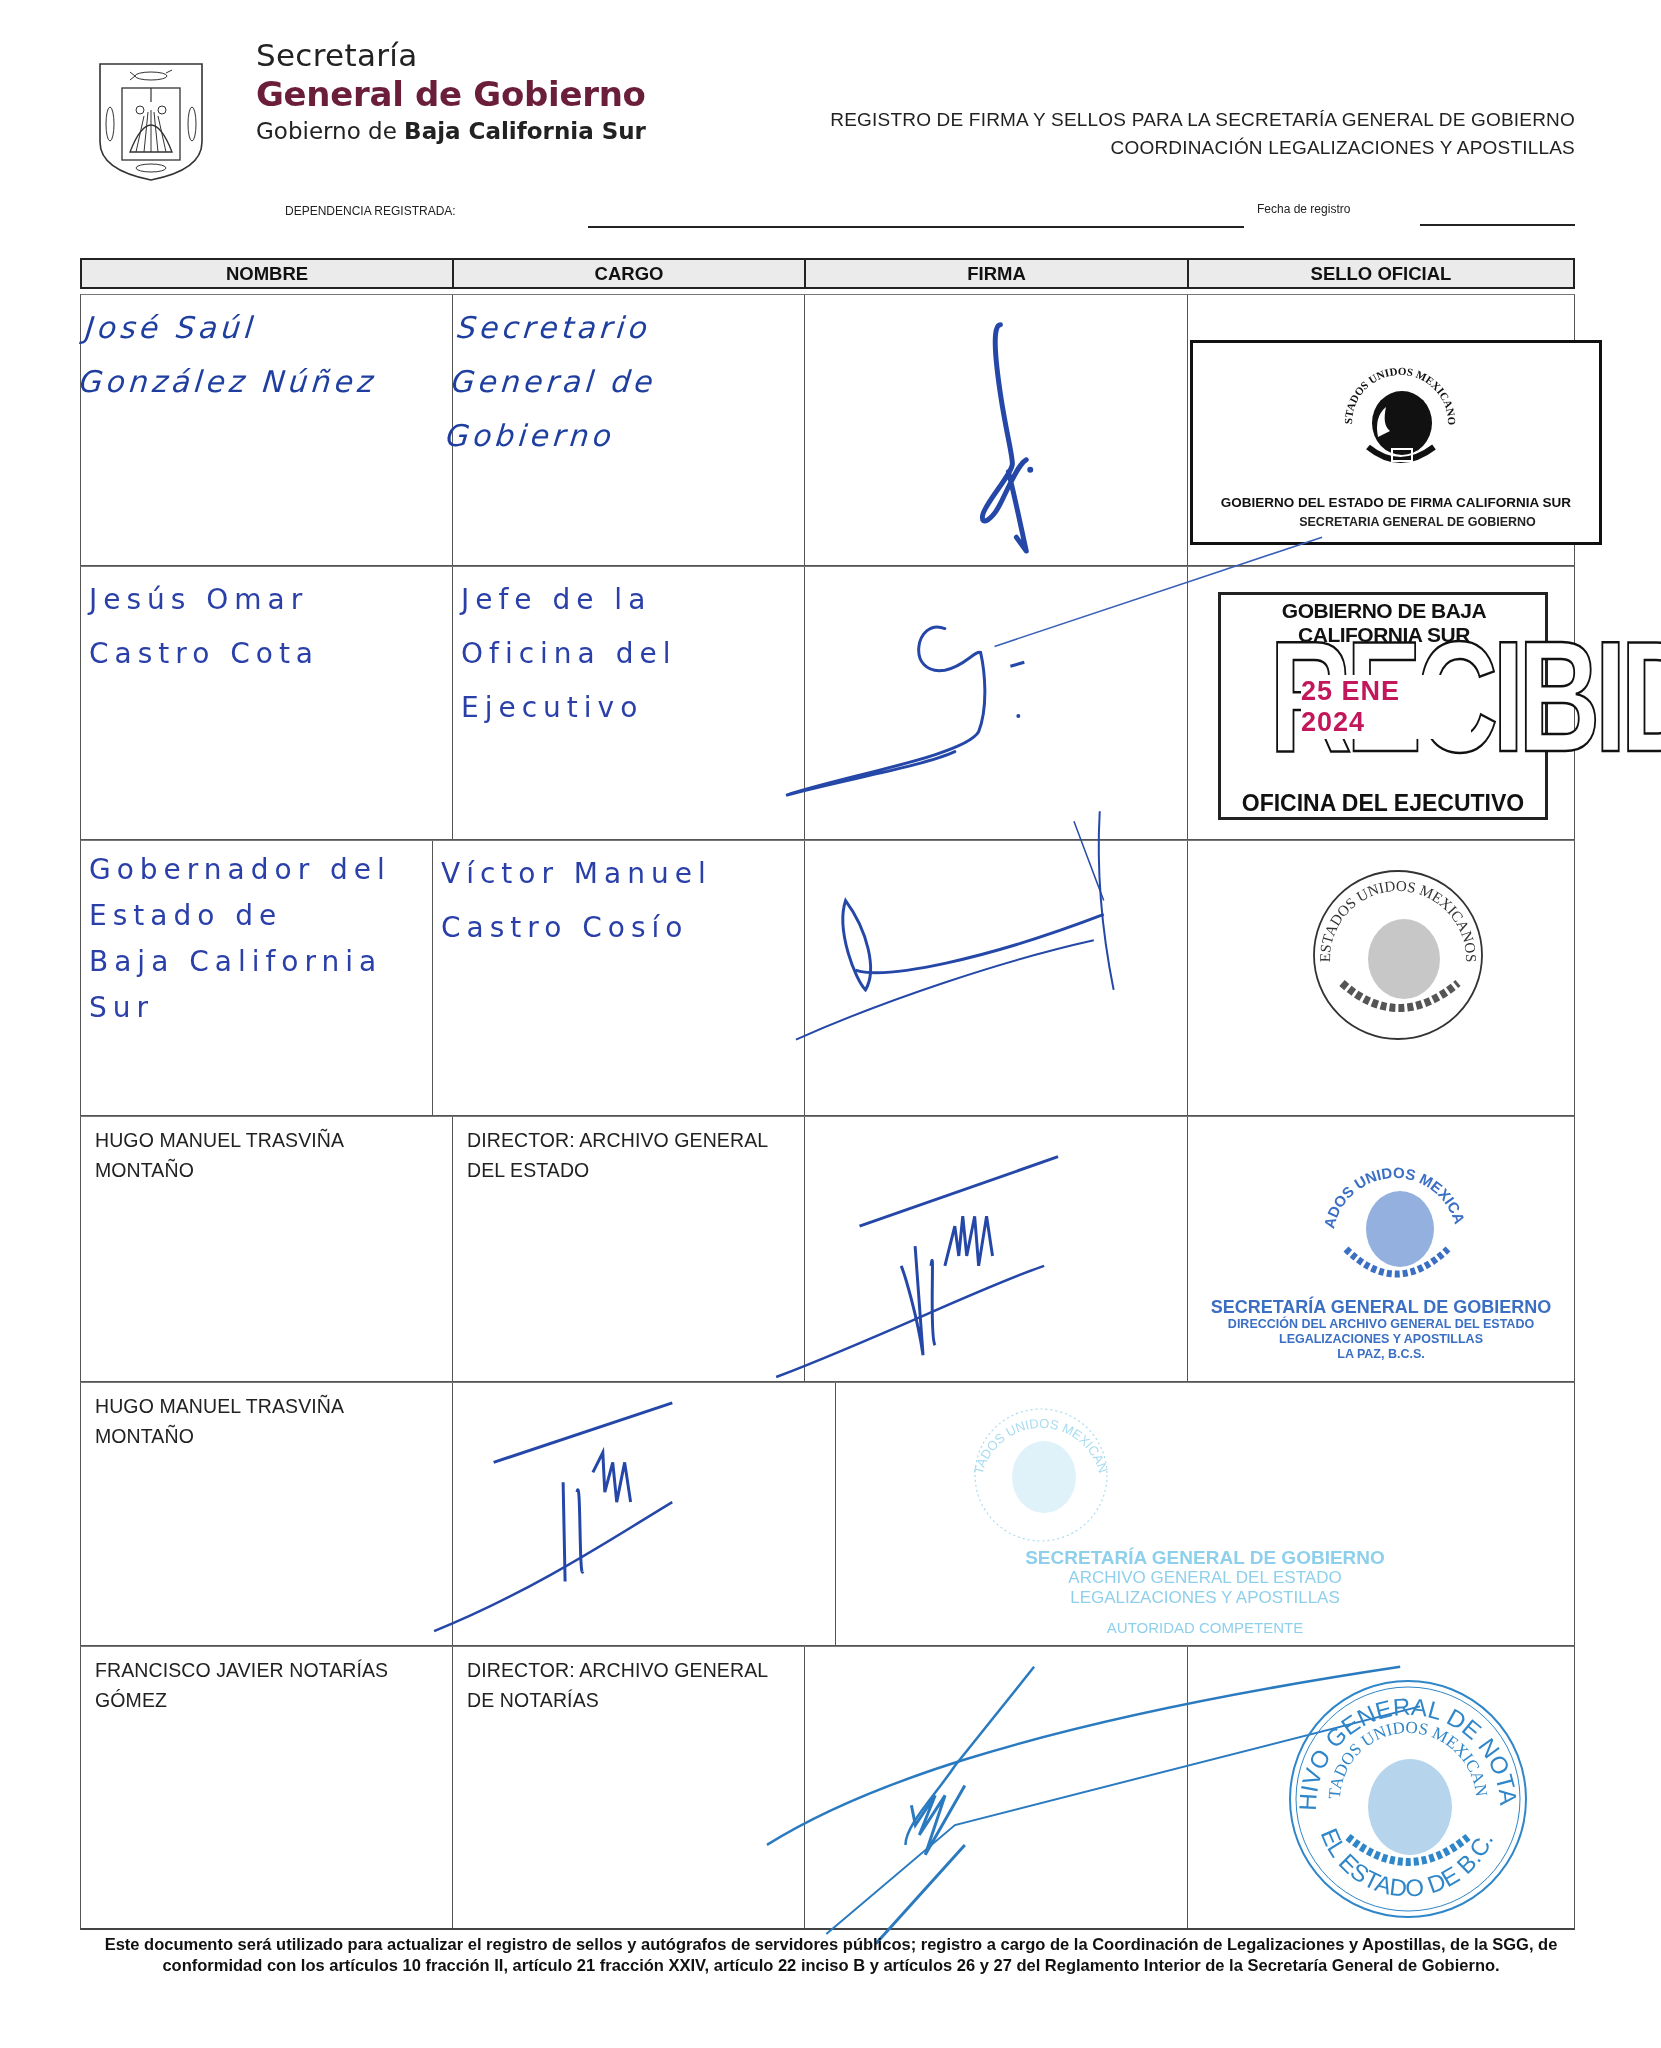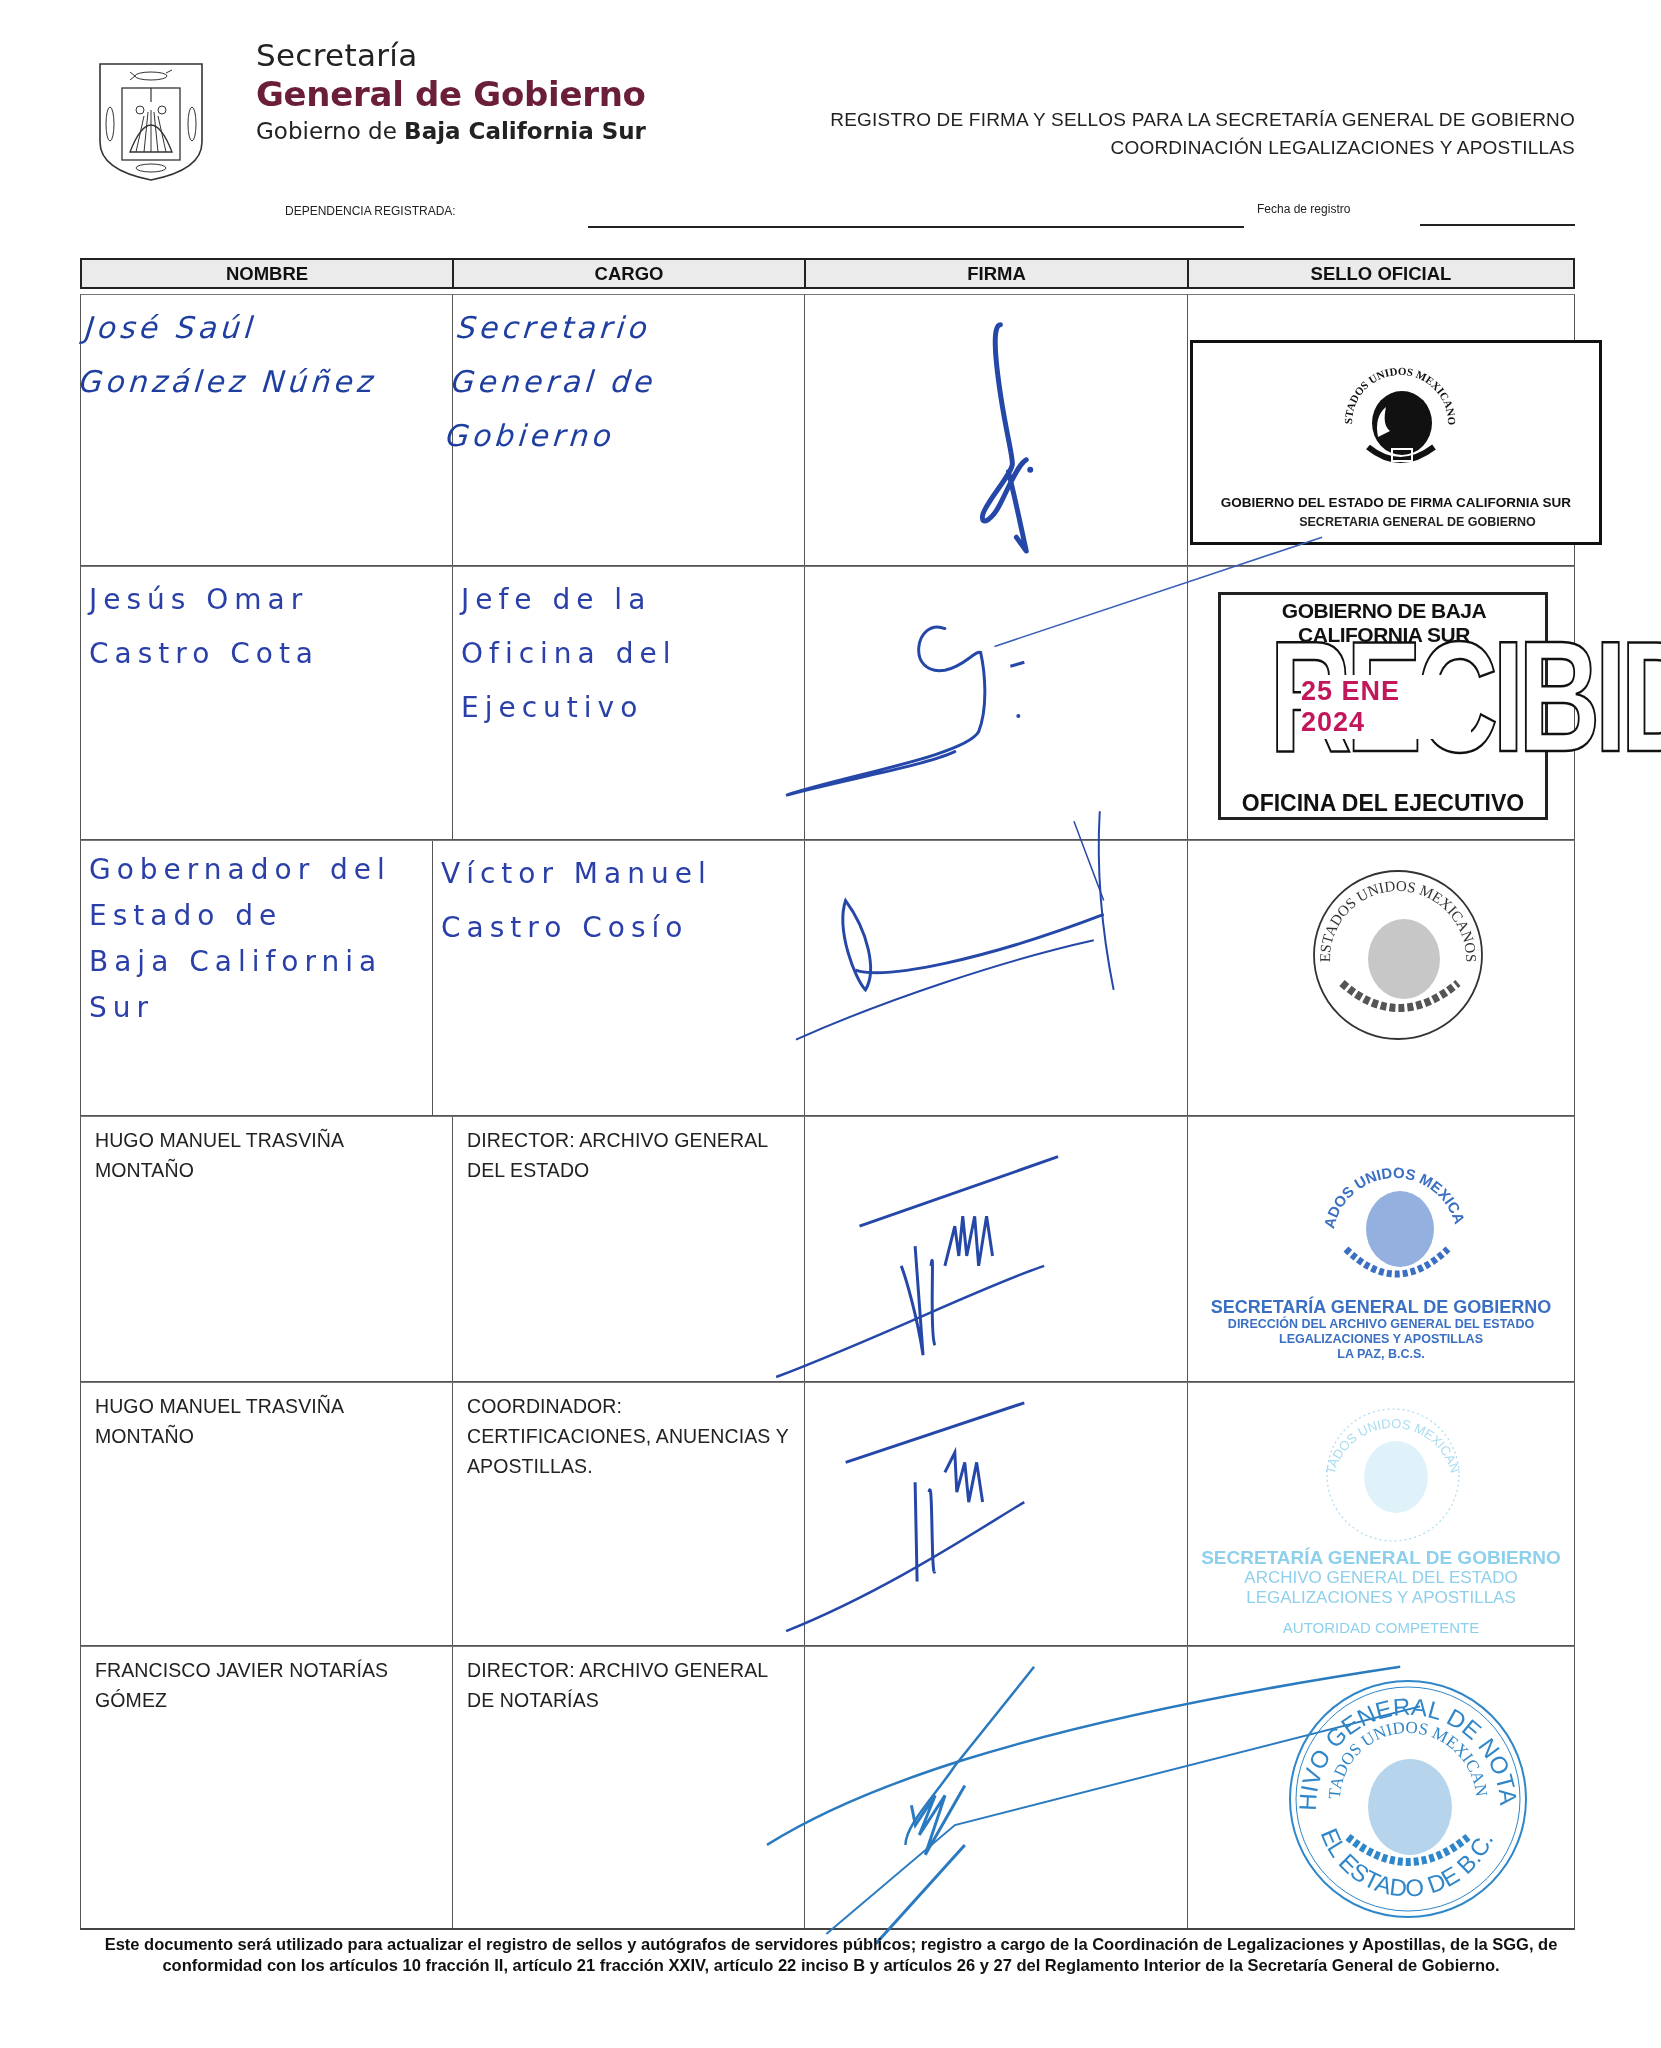--- a/index.html
+++ b/index.html
@@ -222,25 +222,20 @@
       <div style="font-size:12.5px;line-height:15px;">LA PAZ, B.C.S.</div>
     </div>
   </div>
 </div>
 
 <div class="row" style="top:1382px;height:264px;">
   <div class="td c1">
       <div class="typed" style="white-space:pre-line;">HUGO MANUEL TRASVIÑA
 MONTAÑO</div>
     </div>
-  <div class="td c2">
-      <div class="typed" style="white-space:pre-line;">COORDINADOR:
-CERTIFICACIONES, ANUENCIAS Y
-APOSTILLAS.</div>
-    </div>
   <div class="td c3">
     <svg class="sig" viewBox="0 0 383 264">
       <path d="M40 80 L220 20" stroke="#2447a8" stroke-width="3"></path>
       <path d="M110 100 L112 200 M124 110 C128 90 126 200 130 190 M140 90 L150 70 L152 110 L160 80 L164 120 L172 80 L178 120" fill="none" stroke="#2447a8" stroke-width="3"></path>
       <path d="M-20 250 C80 210 170 150 220 120" fill="none" stroke="#2447a8" stroke-width="2.5"></path>
     </svg>
   </div>
   <div class="td c4">
     <svg class="round-seal" style="left:130px;top:14px;width:150px;height:150px;" viewBox="0 0 150 150">
       <defs>

